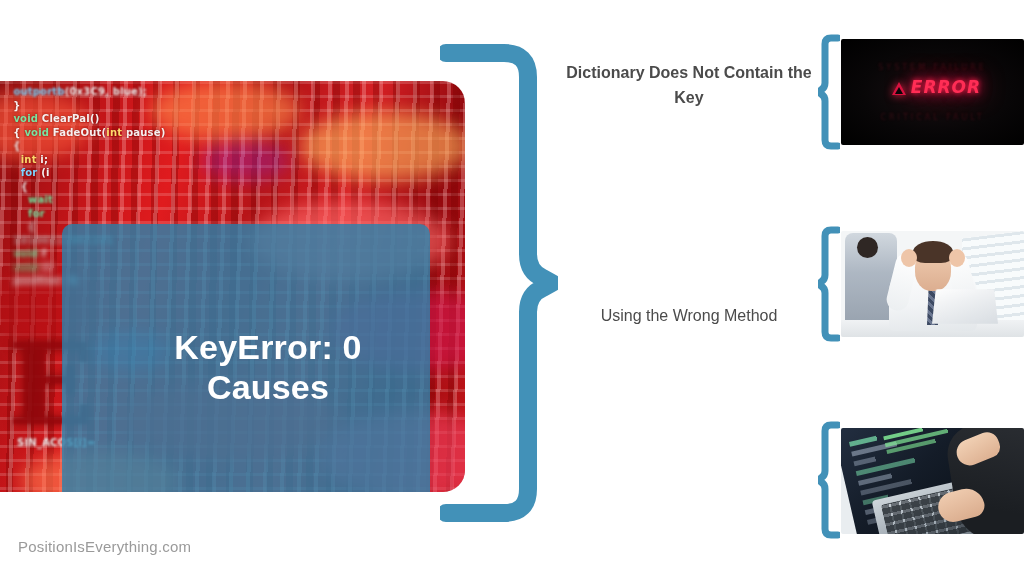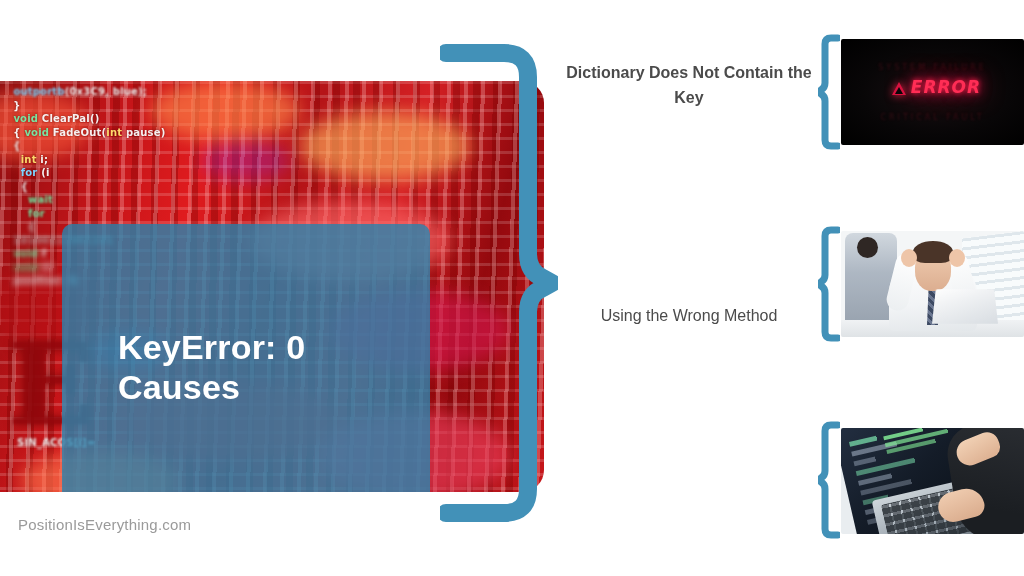--- a/index.html
+++ b/index.html
@@ -14,21 +14,21 @@
     overflow: hidden;
     font-family: "Liberation Sans", sans-serif;
     background: #ffffff;
   }
 
   
   .hero {
     position: absolute;
     left: 0;
     top: 81px;
-    width: 544px;
+    width: 465px;
     height: 411px;
     border-radius: 0 22px 22px 0;
     overflow: hidden;
   }
   .hero-photo {
     position: absolute;
     inset: 0;
     background:
       repeating-linear-gradient(92deg,
         rgba(255,255,255,0.00) 0px, rgba(255,255,255,0.00) 5px,
@@ -100,20 +100,21 @@
     position: absolute;
     left: 56px;
     top: 103px;
     width: 300px;
     color: #ffffff;
     font-size: 34px;
     font-weight: bold;
     line-height: 40px;
     letter-spacing: .2px;
     white-space: pre-line;
+    text-align: center;
   }
 
   
   .big-brace {
     position: absolute;
     left: 440px;
     top: 44px;
     width: 118px;
     height: 478px;
   }
@@ -361,21 +362,21 @@
     width: 44px; height: 26px;
     background: linear-gradient(170deg,#f2d2b6,#dcaf90);
     border-radius: 20px 18px 16px 20px;
     transform: rotate(-22deg);
   }
 
   
   .footer {
     position: absolute;
     left: 18px;
-    top: 516px;
+    top: 538px;
     font-size: 15px;
     color: #9a9a9a;
     letter-spacing: .2px;
   }
 </style>
 </head>
 <body>
 
 <div class="hero">
   <div class="hero-photo"></div>

